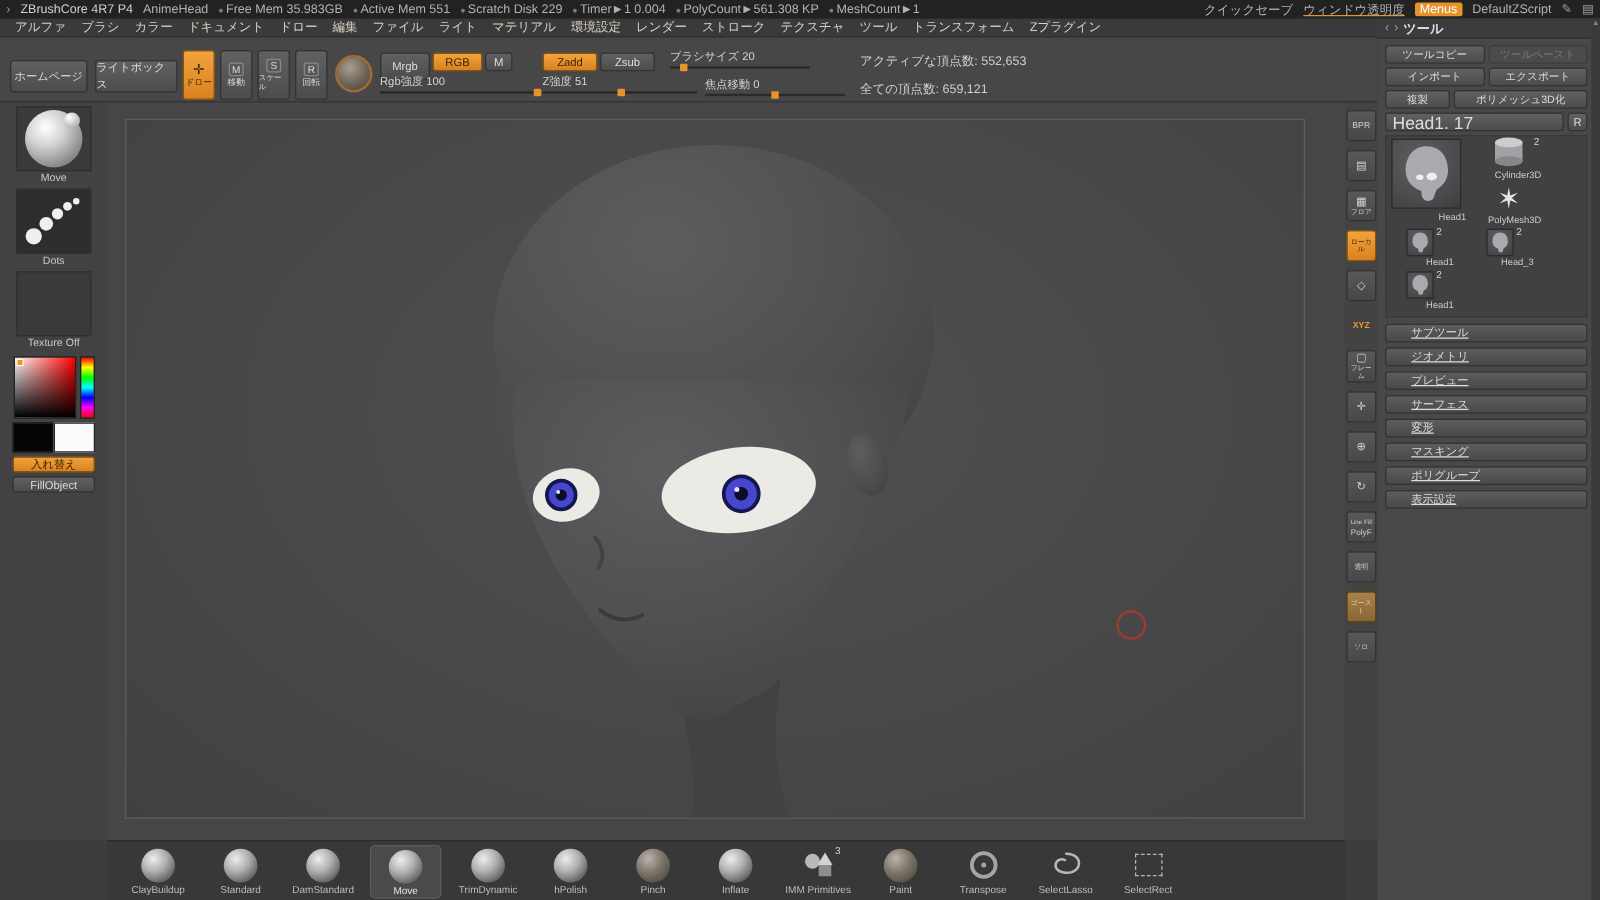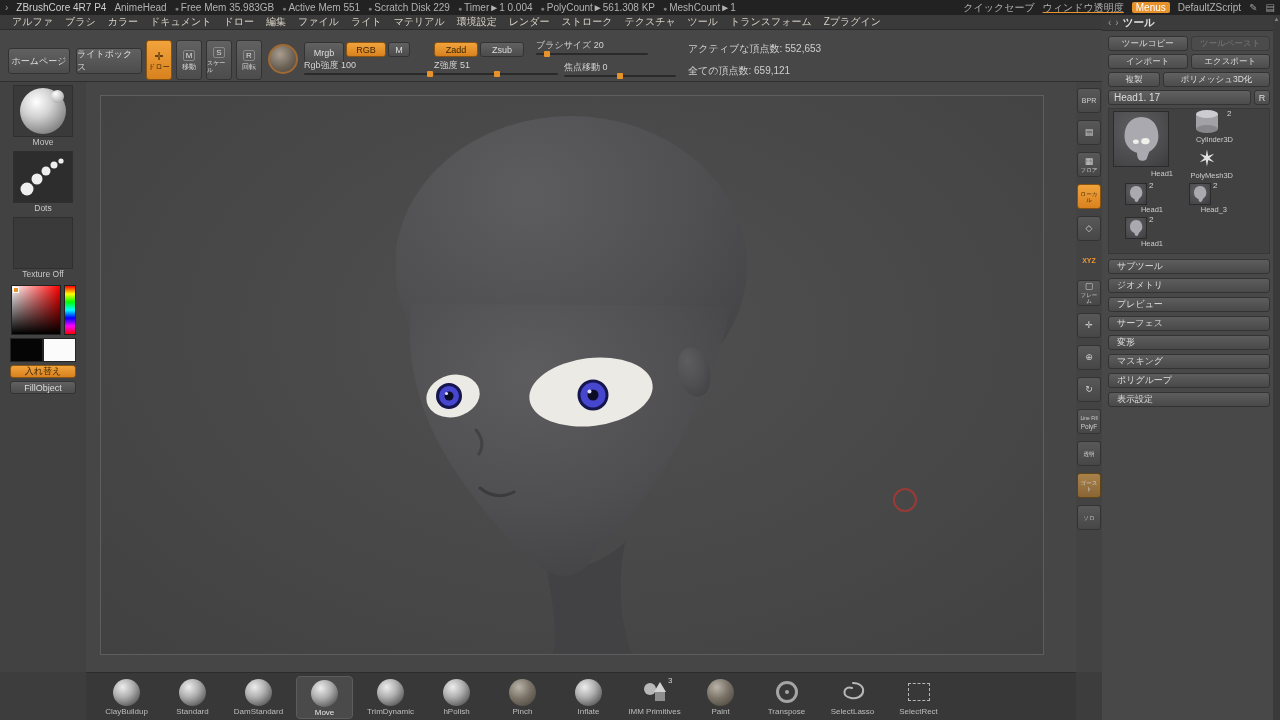--- a/index.html
+++ b/index.html
@@ -93,32 +93,32 @@
   #panel-scroll { position:absolute; right:0; top:0; width:7px; bottom:0; background:#3a3a3a;
     color:#888; font-size:6px; text-align:center; line-height:8px; }
   #tp-header { height:16px; display:flex; align-items:center; gap:4px; padding:0 6px;
     background:#3c3c3c; border-bottom:1px solid #2e2e2e; }
   #tp-header .chev { color:#9a9a9a; font-size:10px; }
   #tp-title { font-size:10.5px; color:#e0e0e0; font-weight:bold; }
   #tp-body { padding:5px 10px 0 6px; }
   .tp-row { display:flex; gap:3px; margin-bottom:3px; }
   .tp-btn { flex:1; height:15px; font-size:8.5px; }
   .tp-btn.disabled { background:#4b4b4b; color:#7a7a7a; border-color:#3c3c3c; }
-  .name-btn { flex:1; height:15px; font-size:10px; justify-content:flex-start; padding-left:5px; }
+  .name-btn { flex:1; height:15px; font-size:14px; justify-content:flex-start; padding-left:5px; }
   .r-btn { width:16px; height:15px; font-size:9px; }
   #thumb-area { position:relative; height:146px; background:#414141; border:1px solid #383838; margin-bottom:5px; }
   .thumb { position:absolute; background:radial-gradient(circle at 40% 32%, #5f5f62, #49494c 70%, #3c3c3f);
     border:1px solid #2b2b2b; display:flex; align-items:center; justify-content:center; }
   .thumb svg { display:block; }
   .thumb-label { position:absolute; font-size:7.5px; color:#cccccc; text-align:right; line-height:9px; }
   .badge { position:absolute; font-size:8px; color:#d5d5d5; }
   .badge:empty { display:none; }
   .star-glyph { font-size:22px; color:#e3e3e3; line-height:22px; }
   .section { height:15px; margin-bottom:4px; border-radius:3px; background:linear-gradient(#5d5d5d,#494949);
-    border:1px solid #333; font-size:9px; color:#ddd; display:flex; align-items:center; padding-left:8px; }
+    border:1px solid #333; font-size:9px; color:#ddd; display:flex; align-items:center; padding-left:20px;text-decoration:underline; }
 
   
   #bottomtray { position:absolute; left:86px; right:204px; bottom:0; height:48px; background:#383838;
     border-top:1px solid #2c2c2c; display:flex; align-items:flex-start; gap:9px; padding:3px 0 0 12px; }
   .bt-item { width:57px; display:flex; flex-direction:column; align-items:center; gap:1px;
     padding:2px 0 1px; border-radius:4px; position:relative; }
   .bt-item.selected { background:#4a4a4a; border:1px solid #5c5c5c; }
   .bt-thumb { width:28px; height:28px; display:flex; align-items:center; justify-content:center; position:relative; }
   .bt-sphere { width:27px; height:27px; border-radius:50%;
     background:radial-gradient(circle at 36% 30%, #ededed, #b0b0b0 40%, #5c5c5c 80%, #454545); }

